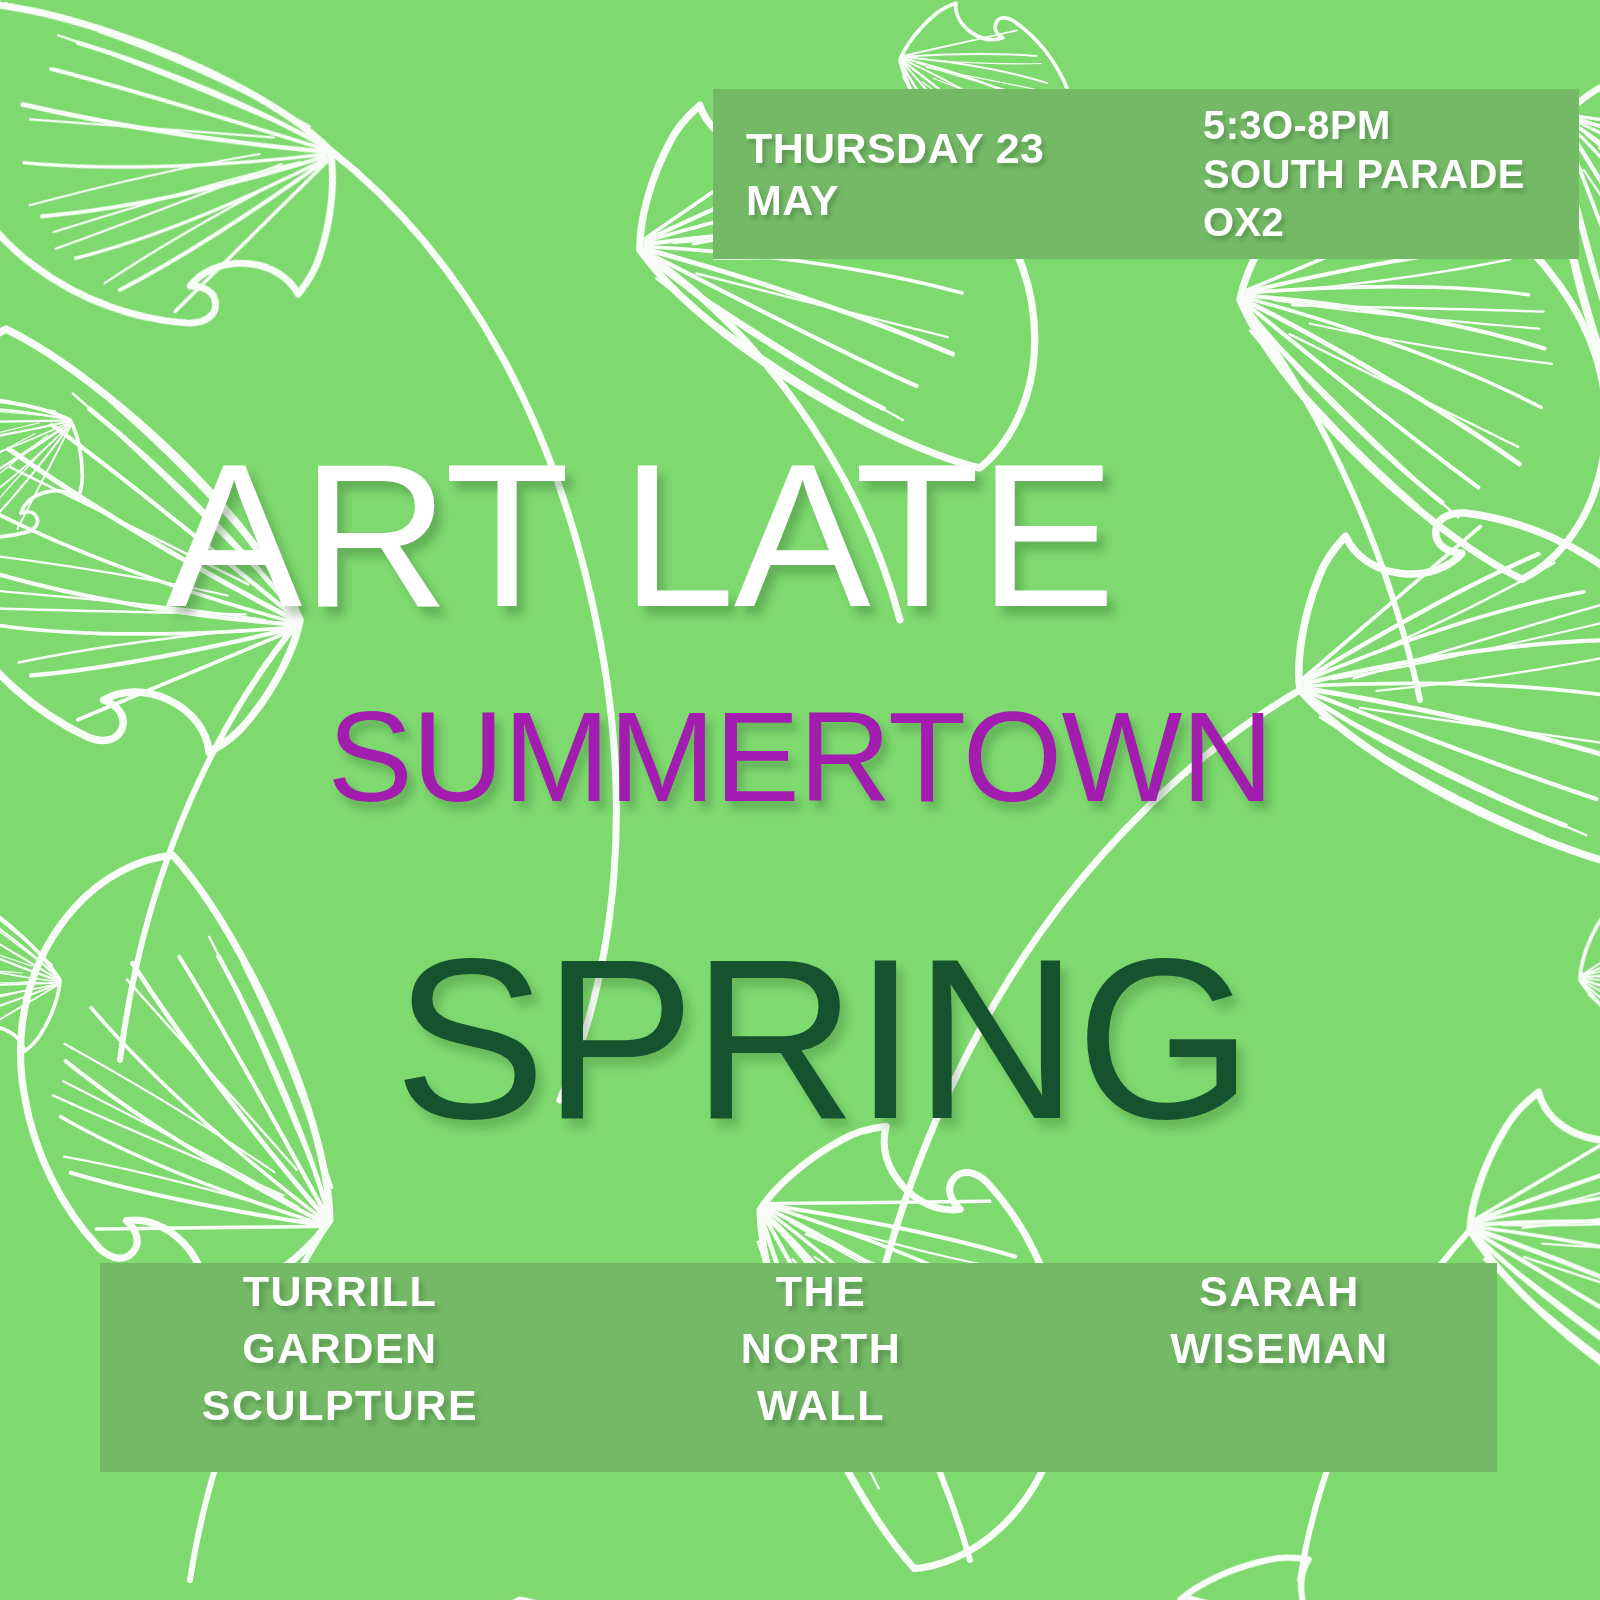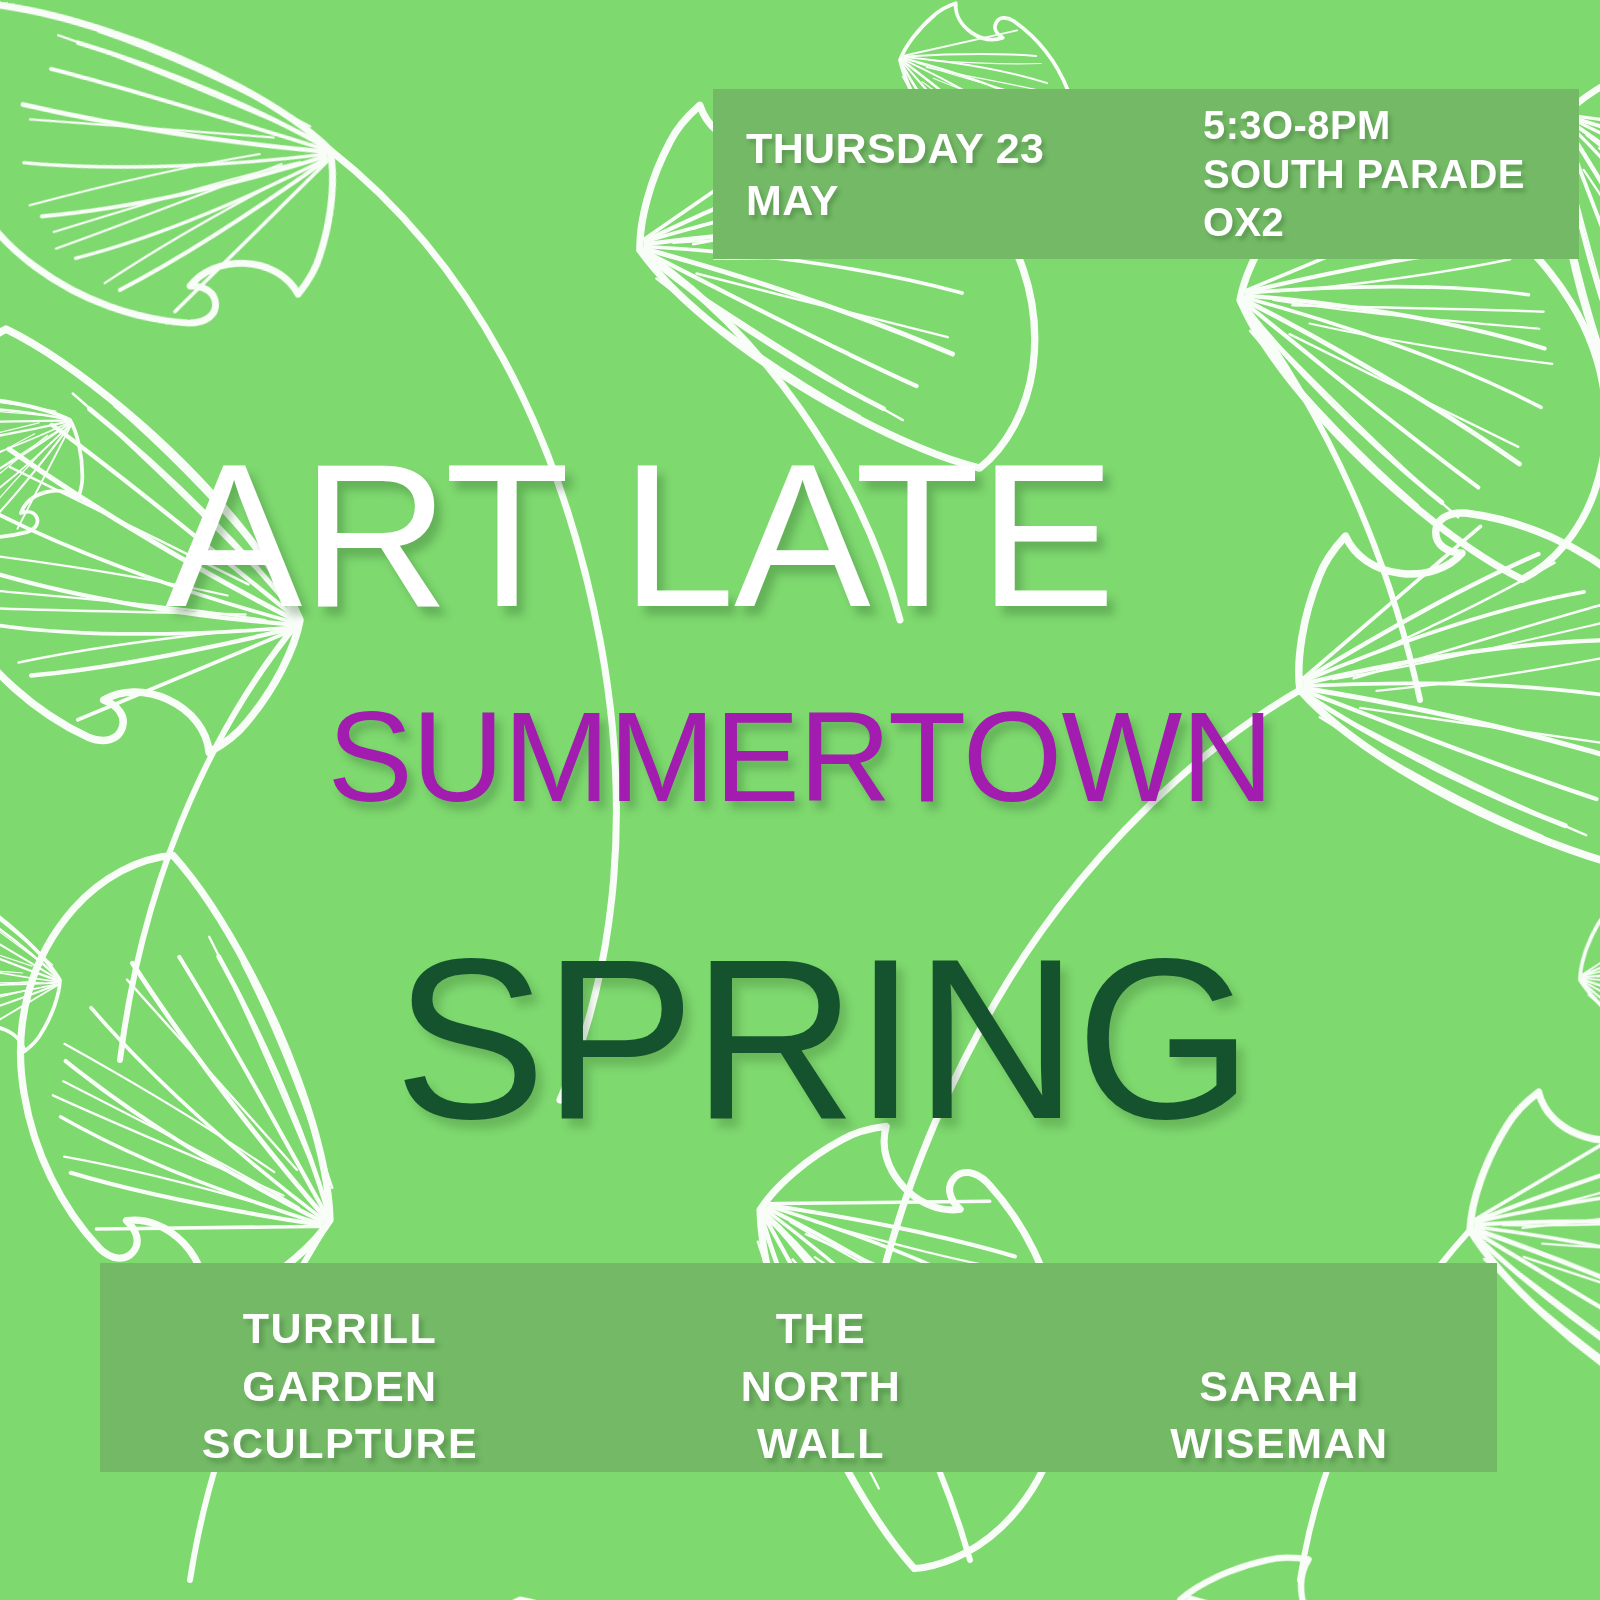--- a/index.html
+++ b/index.html
@@ -131,21 +131,21 @@
 
   
   #venues-banner {
     position: absolute;
     left: 100px;
     top: 1263px;
     width: 1397px;
     height: 209px;
     background: #74ba66;
     display: flex;
-    align-items: flex-end;
+    align-items: flex-start;
     box-sizing: border-box;
   }
   #venues-banner .venue {
     box-sizing: border-box;
     display: flex;
     flex-direction: column;
     align-items: center;
     justify-content: center;
   }
   #venue-0 { width: 480px; }

